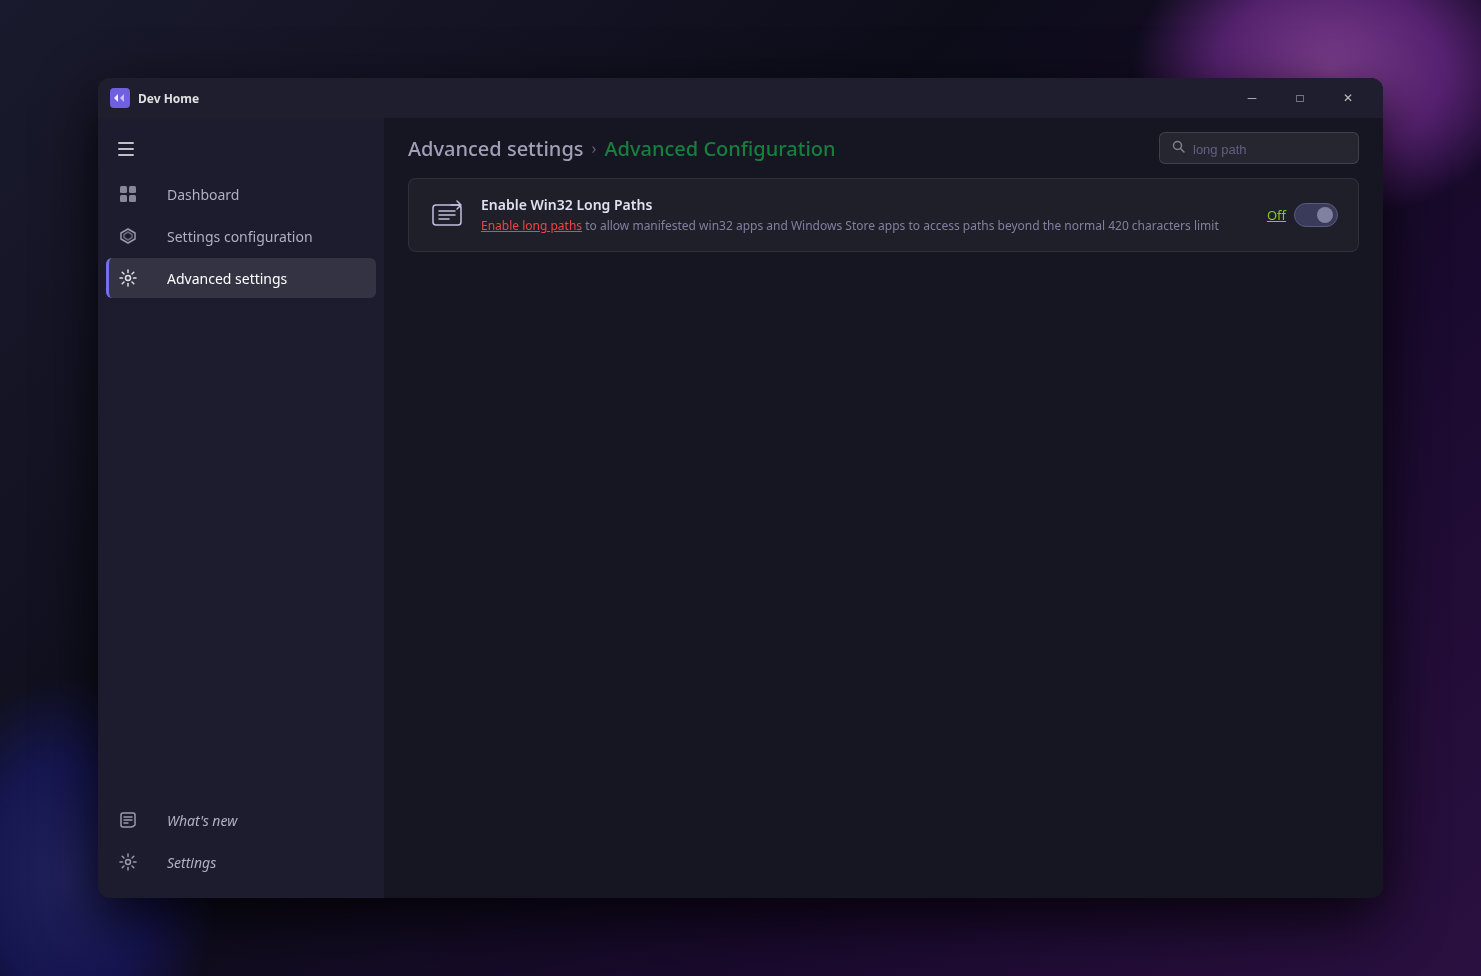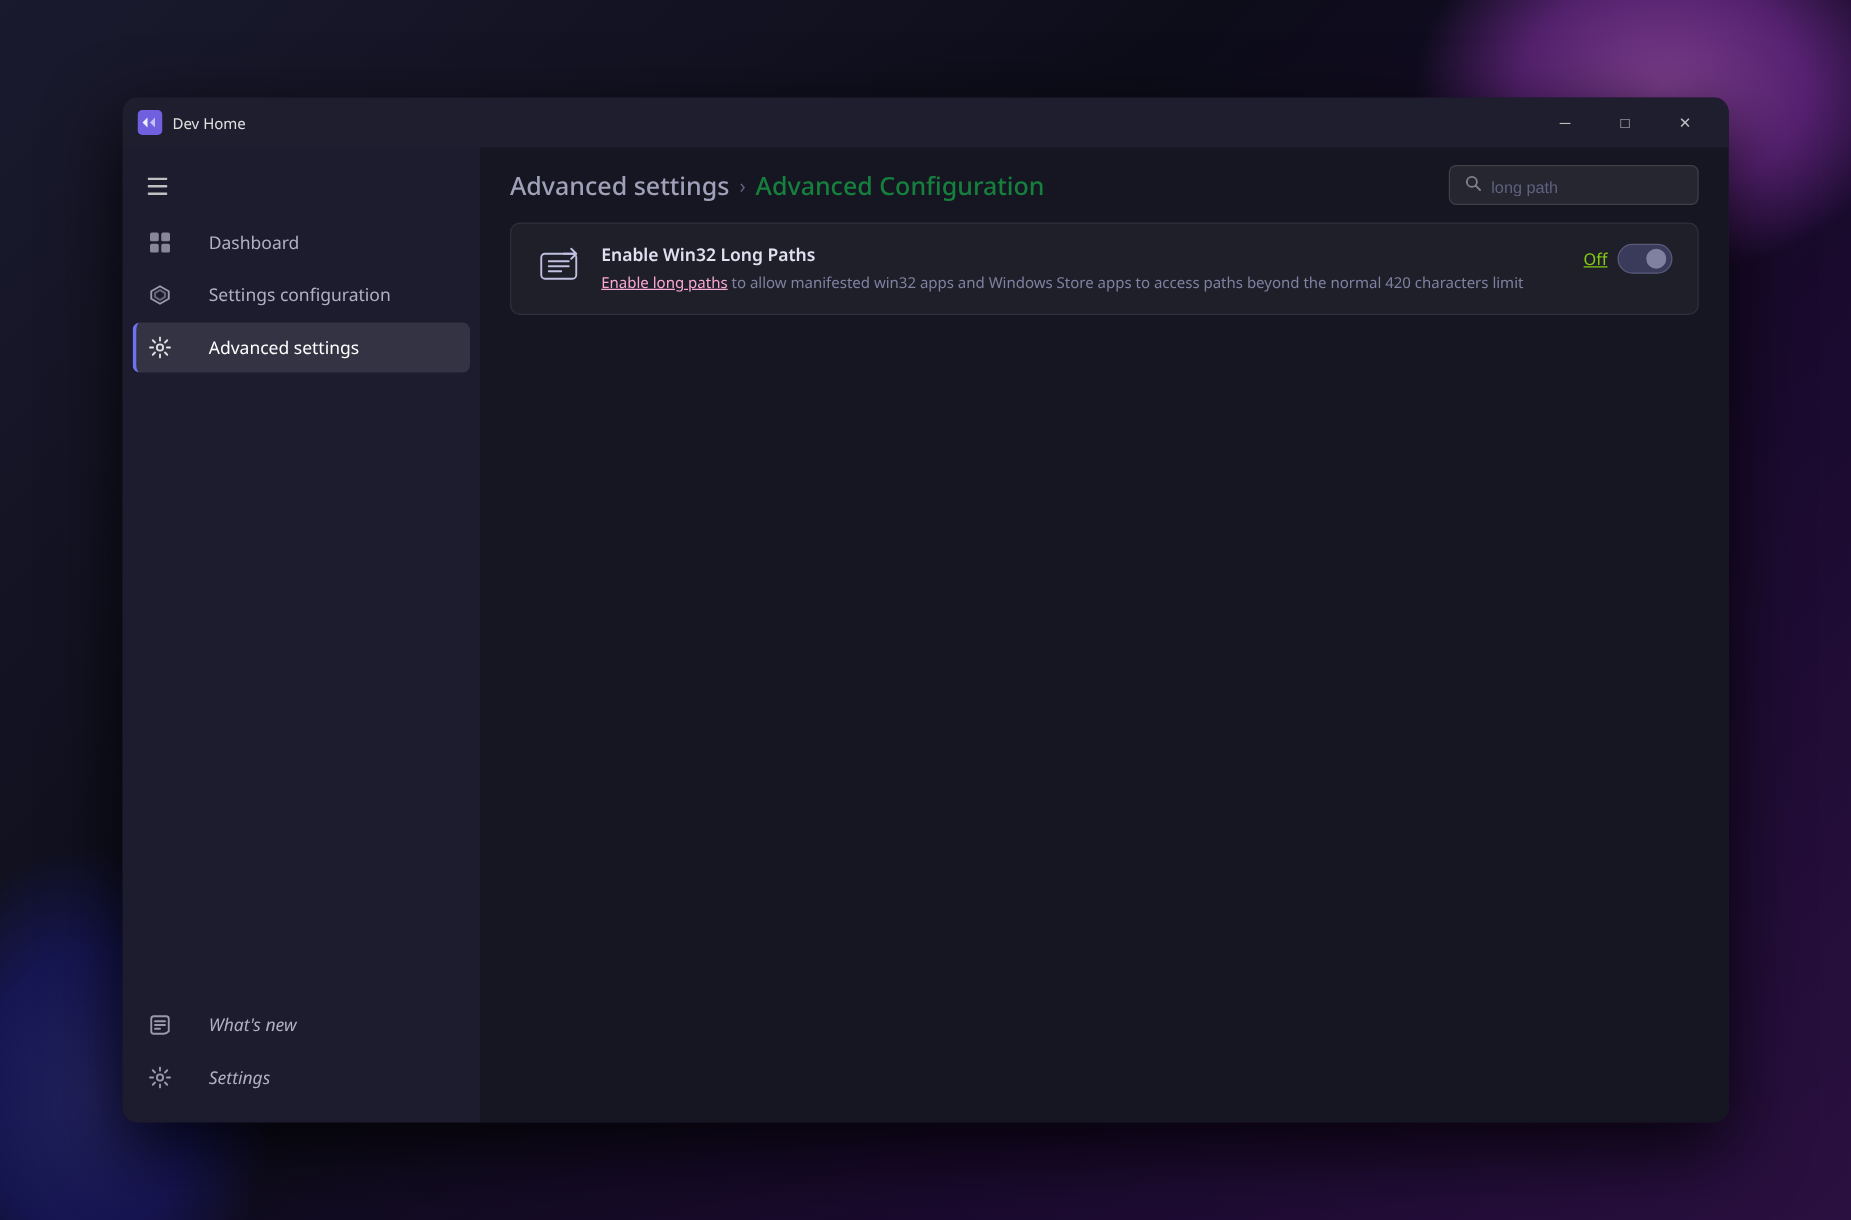--- a/index.html
+++ b/index.html
@@ -69,21 +69,21 @@
     .titlebar-logo {
       width: 20px;
       height: 20px;
       margin-right: 8px;
       flex-shrink: 0;
     }
 
     .titlebar-title {
       color: #e0e0e0;
       font-size: 12px;
-      font-weight: 400;
+      font-weight: 700;
     }
 
     .titlebar-controls {
       margin-left: auto;
       display: flex;
       gap: 2px;
     }
 
     .titlebar-btn {
       width: 46px;
@@ -245,21 +245,21 @@
     }
 
     
     .settings-card {
       margin: 0 24px;
       background: rgba(255,255,255,0.04);
       border: 1px solid rgba(255,255,255,0.08);
       border-radius: 8px;
       padding: 16px 20px;
       display: flex;
-      align-items: flex-start;
+      align-items: center;
       gap: 16px;
     }
 
     .card-icon {
       width: 36px;
       height: 36px;
       display: flex;
       align-items: center;
       justify-content: center;
       color: #c0c0e0;
@@ -277,21 +277,21 @@
       margin-bottom: 4px;
     }
 
     .card-description {
       font-size: 12px;
       color: #8080a0;
       line-height: 1.4;
     }
 
     .card-description a {
-      color: #f9a8d4;
+      color: #ef4444;
       text-decoration: underline;
     }
 
     .card-control {
       display: flex;
       align-items: center;
       gap: 8px;
       flex-shrink: 0;
     }
 

